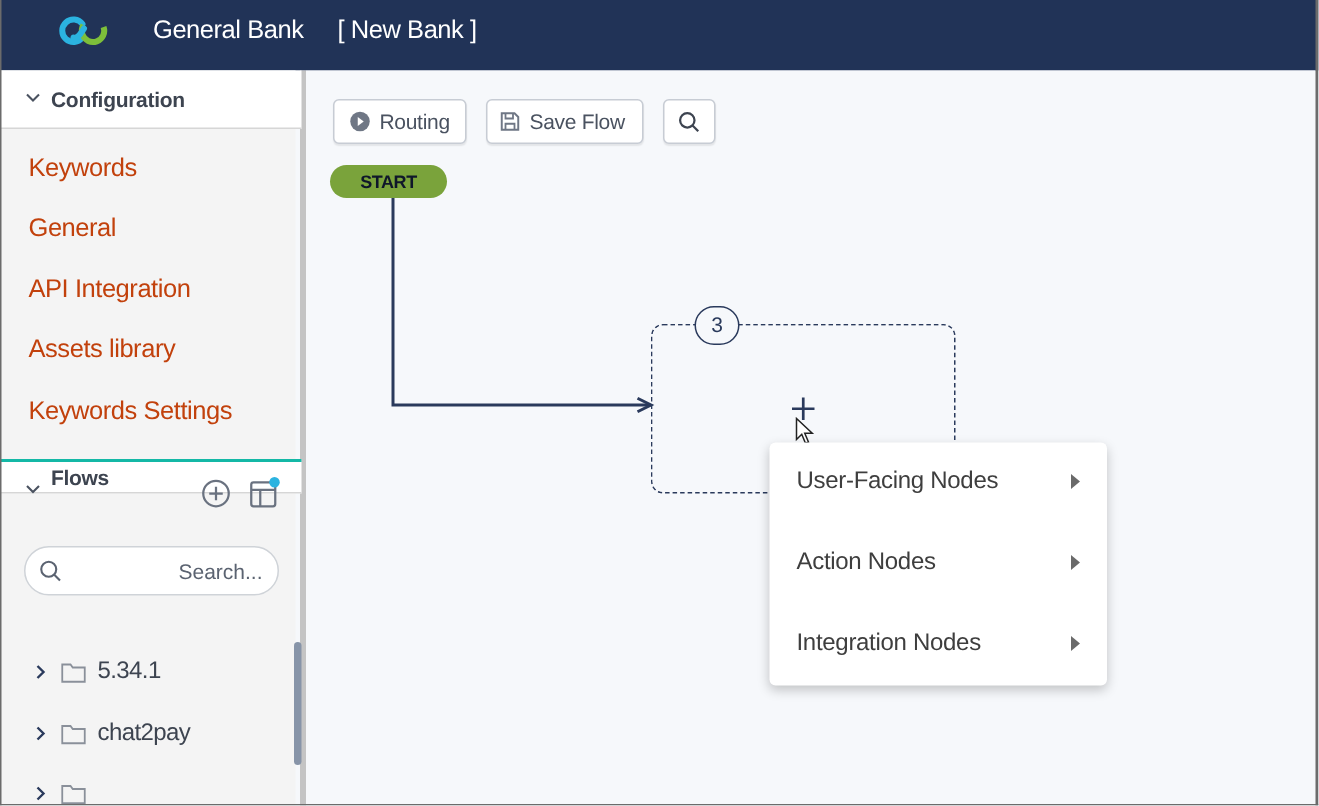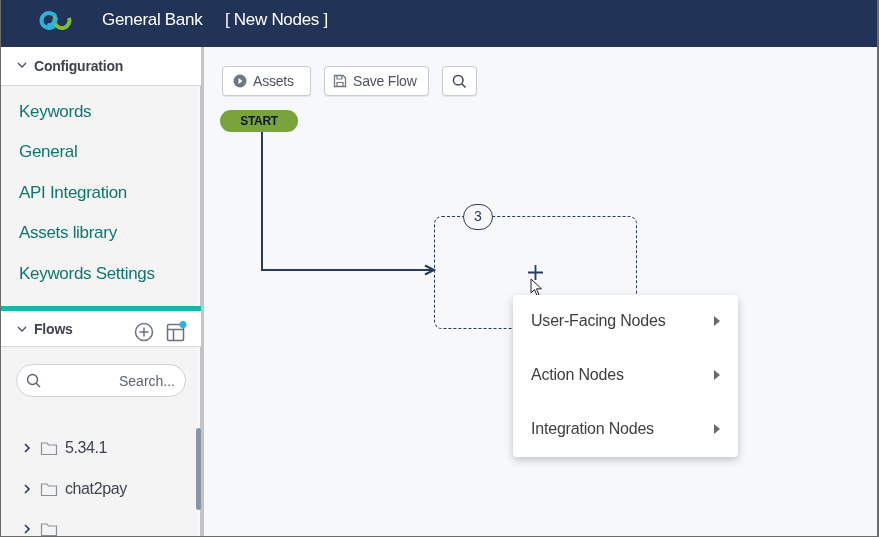--- a/index.html
+++ b/index.html
@@ -11,23 +11,23 @@
   .logo { position: absolute; left: 38px; top: 8px; width: 38px; height: 24px; }
   .brand { position: absolute; left: 102px; top: 10px; color: #fff; font-size: 17px; letter-spacing: -0.3px; }
   .flowname { position: absolute; left: 225px; top: 10px; color: #fff; font-size: 17px; letter-spacing: -0.3px; }
 
   .sidebar { position: absolute; left: 0; top: 47px; width: 197px; height: 490px; background: #f4f4f4; overflow: hidden; }
   .sb-rail { position: absolute; left: 200px; top: 47px; width: 4px; height: 490px; background: #c4c4c4; }
   .sec-head { position: absolute; left: 0; width: 201px; height: 40px; background: #fff; border-bottom: 1px solid #d6d6d6; display: flex; align-items: center; }
   .sec-head .chev { position: absolute; left: 16px; top: 12px; width: 12px; height: 12px; }
   .sec-head .title { position: absolute; left: 34px; font-size: 14px; font-weight: bold; color: #3d4450; letter-spacing: -0.2px; }
   .cfg-head { top: 47px; height: 39px; border-top: none; }
-  .flows-head { top: 306px; height: 41px; border-top: 5px solid #14b8a6; }
+  .flows-head { top: 306px; height: 23px; border-top: 2px solid #14b8a6; }
 
-  .nav-item { position: absolute; left: 19px; font-size: 17px; color: #0f766e; letter-spacing: -0.3px; cursor: pointer; }
+  .nav-item { position: absolute; left: 19px; font-size: 17px; color: #c2410c; letter-spacing: -0.3px; cursor: pointer; }
 
   .icon-btn { position: absolute; top: 10px; width: 22px; height: 22px; }
   .search-box { position: absolute; left: 16px; top: 364px; width: 170px; height: 33px; background: #fff; border: 1px solid #cfd3d8; border-radius: 17px; }
   .search-box svg { position: absolute; left: 9px; top: 8px; }
   .search-box input { position: absolute; left: 28px; top: 6px; width: 130px; height: 20px; border: none; outline: none; background: transparent; font-size: 14px; font-family: "Liberation Sans", sans-serif; color: #3d4450; text-align: right; }
   .search-box input::placeholder { color: #5b6371; }
 
   .tree-item { position: absolute; left: 0; width: 195px; height: 30px; text-decoration: underline; }
   .tree-item .caret { position: absolute; left: 22px; top: 8px; }
   .tree-item .folder { position: absolute; left: 40px; top: 7px; }
@@ -55,21 +55,21 @@
 <body>
 
 <div class="topbar">
   <svg class="logo" viewBox="0 0 38 24">
     <path d="M17 8 A7.5 7.5 0 1 0 17 17" fill="none" stroke="#2bb3e0" stroke-width="4" stroke-linecap="round"></path>
     <path d="M11 12.5 C13 6 17 5 20 5 A7.5 7.5 0 1 1 14 16" fill="none" stroke="#2bb3e0" stroke-width="0"></path>
     <circle cx="24" cy="12.5" r="7.5" fill="none" stroke="#7dbf3a" stroke-width="4" stroke-dasharray="30 50" transform="rotate(-20 24 12.5)"></circle>
     <path d="M11 17 C14 18 16 14 18 11" fill="none" stroke="#2bb3e0" stroke-width="4" stroke-linecap="round"></path>
   </svg>
   <span class="brand">General Bank</span>
-  <span class="flowname">[ New Nodes ]</span>
+  <span class="flowname">[ New Bank ]</span>
 </div>
 
 <div class="sidebar"></div>
 <div class="sb-rail"></div>
 
 <div class="sec-head cfg-head">
   <svg class="chev" viewBox="0 0 12 12">
       <path d="M2 4 L6 8 L10 4" fill="none" stroke="#4a5260" stroke-width="1.4"></path>
     </svg>
   <span class="title">Configuration</span>
@@ -134,21 +134,21 @@
 
 <div class="scroll-thumb"></div>
 
 <div class="canvas"></div>
 
 <button class="tb-btn" style="left:222px; width:89px; padding-left:10px;">
   <svg width="14" height="14" viewBox="0 0 14 14">
     <circle cx="7" cy="7" r="6.5" fill="#6f7785"></circle>
     <path d="M5.5 4 L9.5 7 L5.5 10 Z" fill="#fff"></path>
   </svg>
-  <span>Assets</span>
+  <span>Routing</span>
 </button>
 <button class="tb-btn" style="left:324px; width:105px; padding-left:8px;">
   <svg width="14" height="14" viewBox="0 0 14 14">
     <path d="M1.5 1.5 H10 L12.5 4 V12.5 H1.5 Z" fill="none" stroke="#6f7785" stroke-width="1.3"></path>
     <path d="M4 1.5 V5 H9 V1.5 M4 12.5 V8.5 H10 V12.5" fill="none" stroke="#6f7785" stroke-width="1.2"></path>
   </svg>
   <span>Save Flow</span>
 </button>
 <button class="tb-btn" style="left:442px; width:35px; justify-content:center;">
   <svg width="15" height="15" viewBox="0 0 15 15" style="margin:0">

